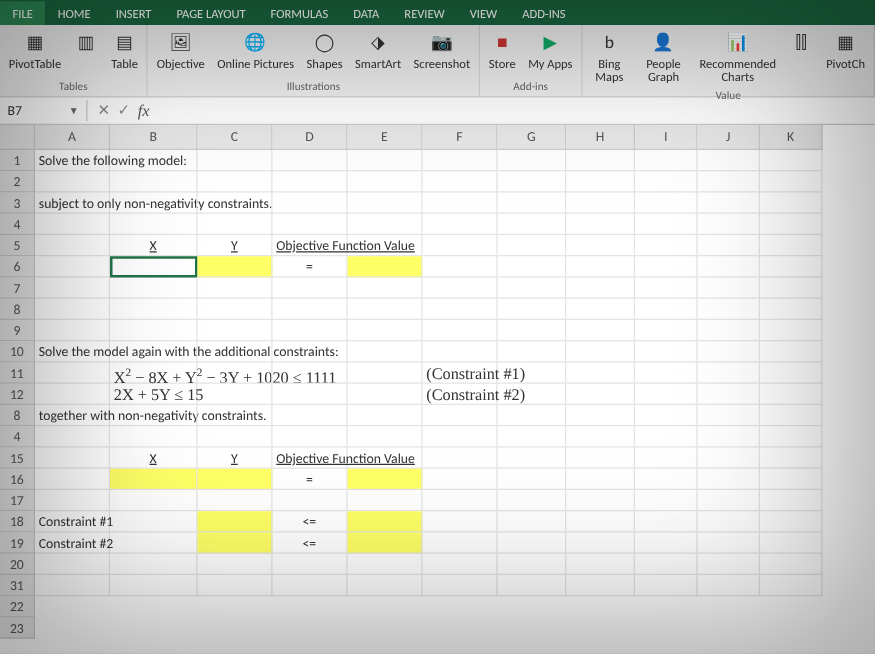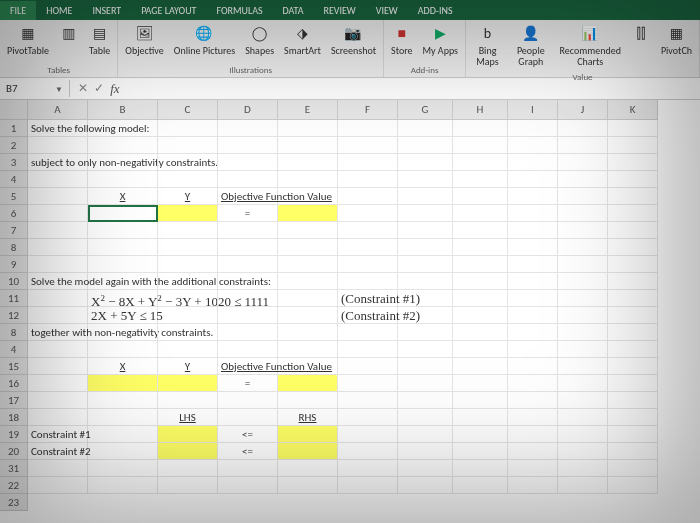--- a/index.html
+++ b/index.html
@@ -404,33 +404,20 @@
           <div class="cell colD" style="width: 60px;"></div>
           <div class="cell colE" style="width: 60px;"></div>
           <div class="cell colF" style="width: 60px;"></div>
           <div class="cell colG" style="width: 55px;"></div>
           <div class="cell colH" style="width: 55px;"></div>
           <div class="cell colI" style="width: 50px;"></div>
           <div class="cell colJ" style="width: 50px;"></div>
           <div class="cell colK" style="width: 50px;"></div>
         </div>
         <div class="gridrow">
-          <div class="cell colA" style="width: 60px;"></div>
-          <div class="cell colB" style="width: 70px;"></div>
-          <div class="cell colC ul" style="width: 60px; text-align: center;">LHS</div>
-          <div class="cell colD" style="width: 60px;"></div>
-          <div class="cell colE ul" style="width: 60px; text-align: center;">RHS</div>
-          <div class="cell colF" style="width: 60px;"></div>
-          <div class="cell colG" style="width: 55px;"></div>
-          <div class="cell colH" style="width: 55px;"></div>
-          <div class="cell colI" style="width: 50px;"></div>
-          <div class="cell colJ" style="width: 50px;"></div>
-          <div class="cell colK" style="width: 50px;"></div>
-        </div>
-        <div class="gridrow">
           <div class="cell colA" style="width: 60px;">Constraint #1</div>
           <div class="cell colB" style="width: 70px;"></div>
           <div class="cell colC yellow" style="width: 60px;"></div>
           <div class="cell colD" style="width: 60px; text-align: center;">&lt;=</div>
           <div class="cell colE yellow" style="width: 60px;"></div>
           <div class="cell colF" style="width: 60px;"></div>
           <div class="cell colG" style="width: 55px;"></div>
           <div class="cell colH" style="width: 55px;"></div>
           <div class="cell colI" style="width: 50px;"></div>
           <div class="cell colJ" style="width: 50px;"></div>

